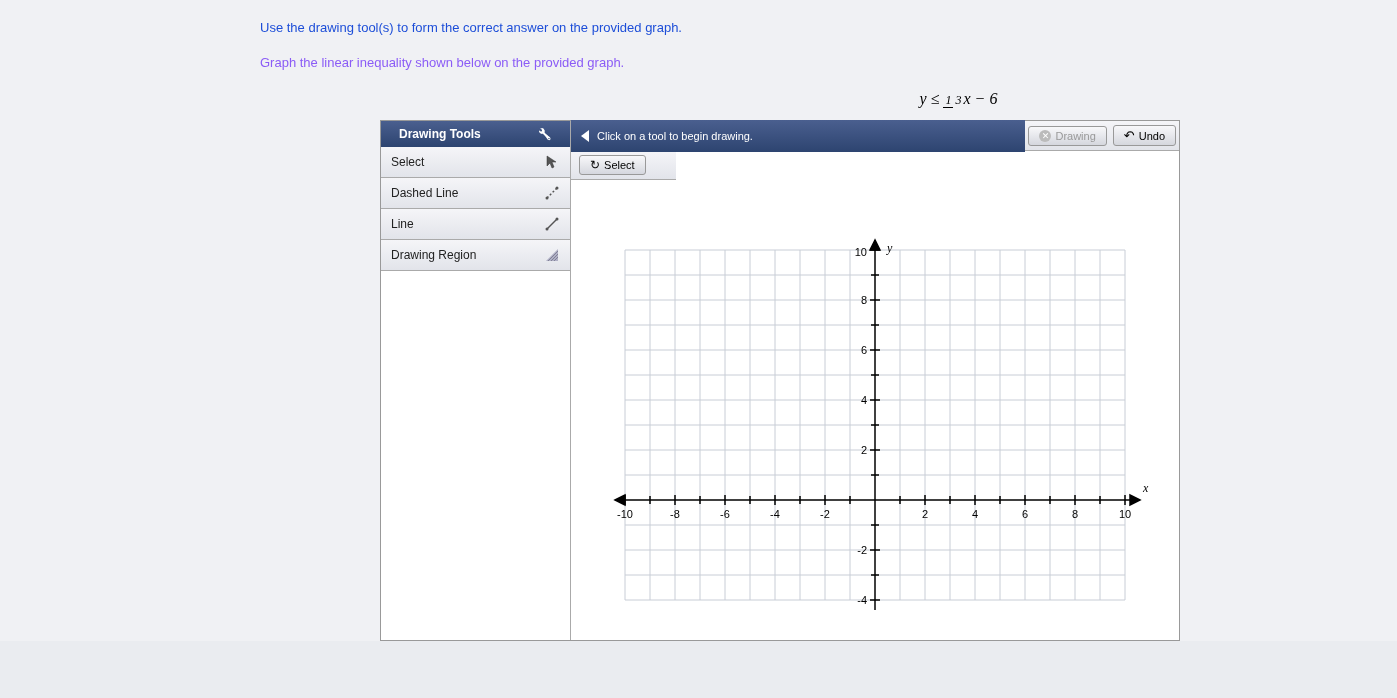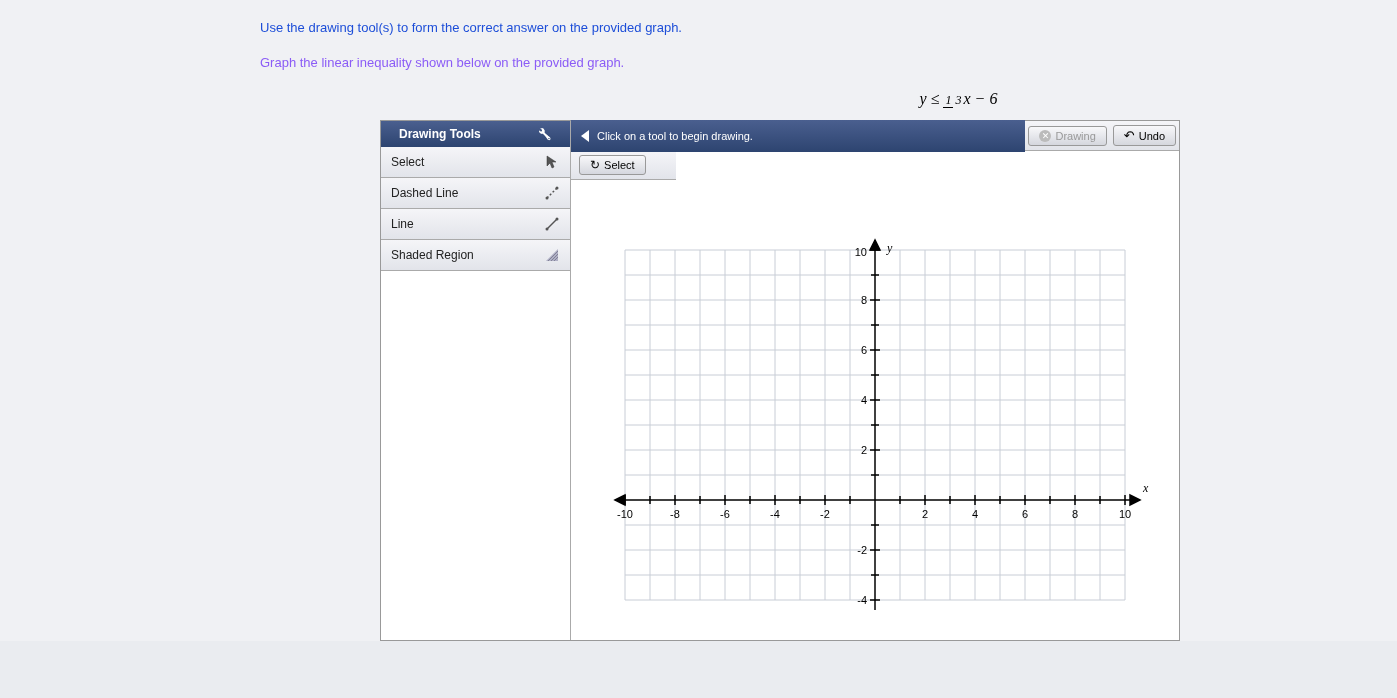--- a/index.html
+++ b/index.html
@@ -214,21 +214,21 @@
         <span>Line</span>
         <span class="tool-icon">
           <svg width="14" height="14" viewBox="0 0 14 14">
               <line x1="2" y1="12" x2="12" y2="2" stroke="#555" stroke-width="1.5"></line>
               <circle cx="2" cy="12" r="1.5" fill="#555"></circle>
               <circle cx="12" cy="2" r="1.5" fill="#555"></circle>
             </svg>
         </span>
       </div>
       <div class="tool-item">
-        <span>Shaded Region</span>
+        <span>Drawing Region</span>
         <span class="tool-icon">
           <svg width="14" height="14" viewBox="0 0 14 14">
               <path d="M1 13 L13 1 L13 13 Z" fill="#88a" opacity="0.6"></path>
               <line x1="3" y1="13" x2="13" y2="3" stroke="#556" stroke-width="0.5"></line>
               <line x1="6" y1="13" x2="13" y2="6" stroke="#556" stroke-width="0.5"></line>
               <line x1="9" y1="13" x2="13" y2="9" stroke="#556" stroke-width="0.5"></line>
             </svg>
         </span>
       </div>
     </div>

